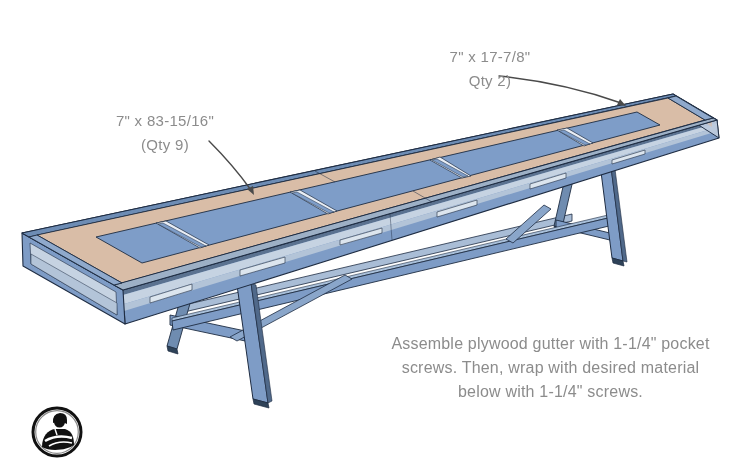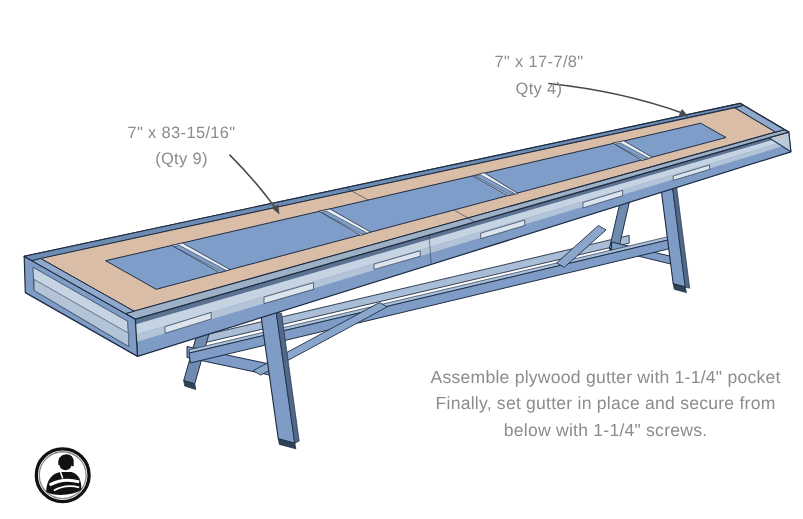--- a/index.html
+++ b/index.html
@@ -142,26 +142,26 @@
       <polygon class="arrowhead" points="626,106 617,105 620,99"></polygon>
     </g>
   </svg>
 
   <div class="label label-side">
     <div>7" x 83-15/16"</div>
     <div>(Qty 9)</div>
   </div>
   <div class="label label-end">
     <div>7" x 17-7/8"</div>
-    <div>Qty 4)</div>
+    <div>Qty 2)</div>
   </div>
 
   <div class="instructions">
     <div>Assemble plywood gutter with 1-1/4" pocket</div>
-    <div>Finally, set gutter in place and secure from</div>
+    <div>screws. Then, wrap with desired material</div>
     <div>below with 1-1/4" screws.</div>
   </div>
 
   <svg class="logo" width="58" height="58" viewBox="0 0 58 58">
     <g stroke="var(--logo_black,#111)" fill="none">
       <circle cx="29" cy="29" r="24" stroke-width="3"></circle>
       <circle cx="29" cy="29" r="21.3" stroke-width="1.2" opacity="0.5"></circle>
     </g>
     <g fill="var(--logo_black,#111)">
       <path d="M25,20 Q24,11 32,10 Q39,10 39,17 L39,21 Q32,17 25,20 Z"></path>

